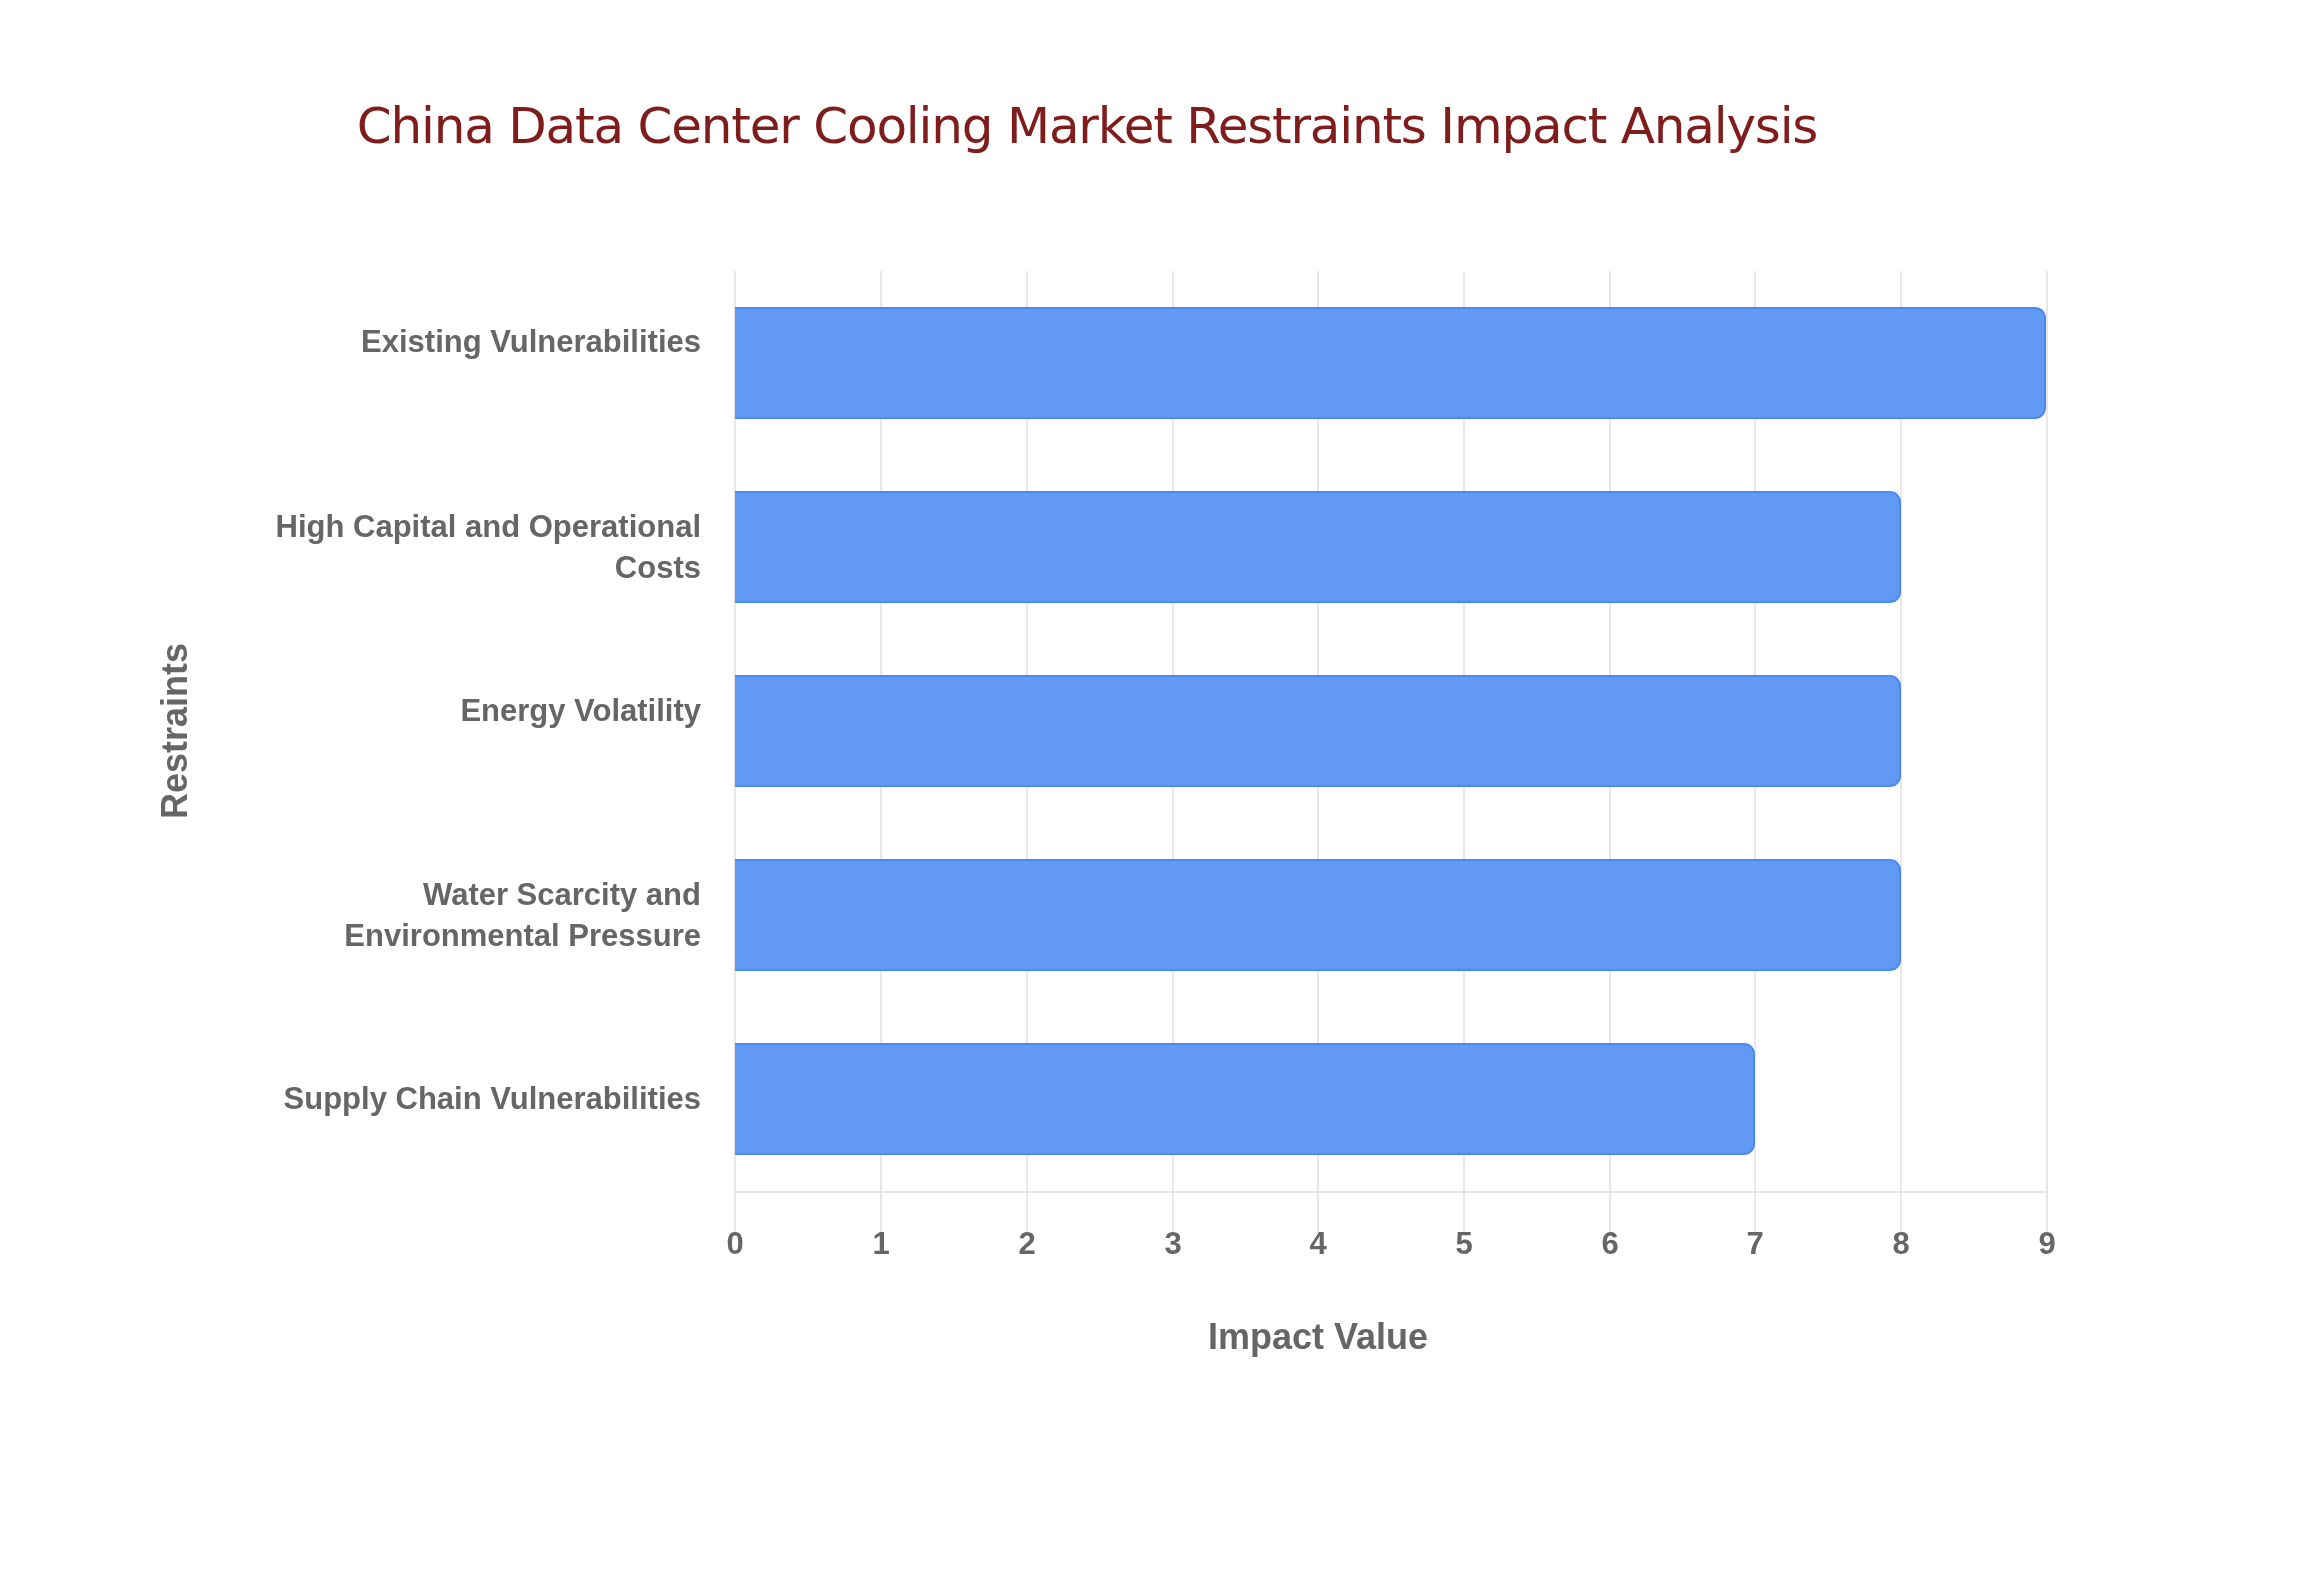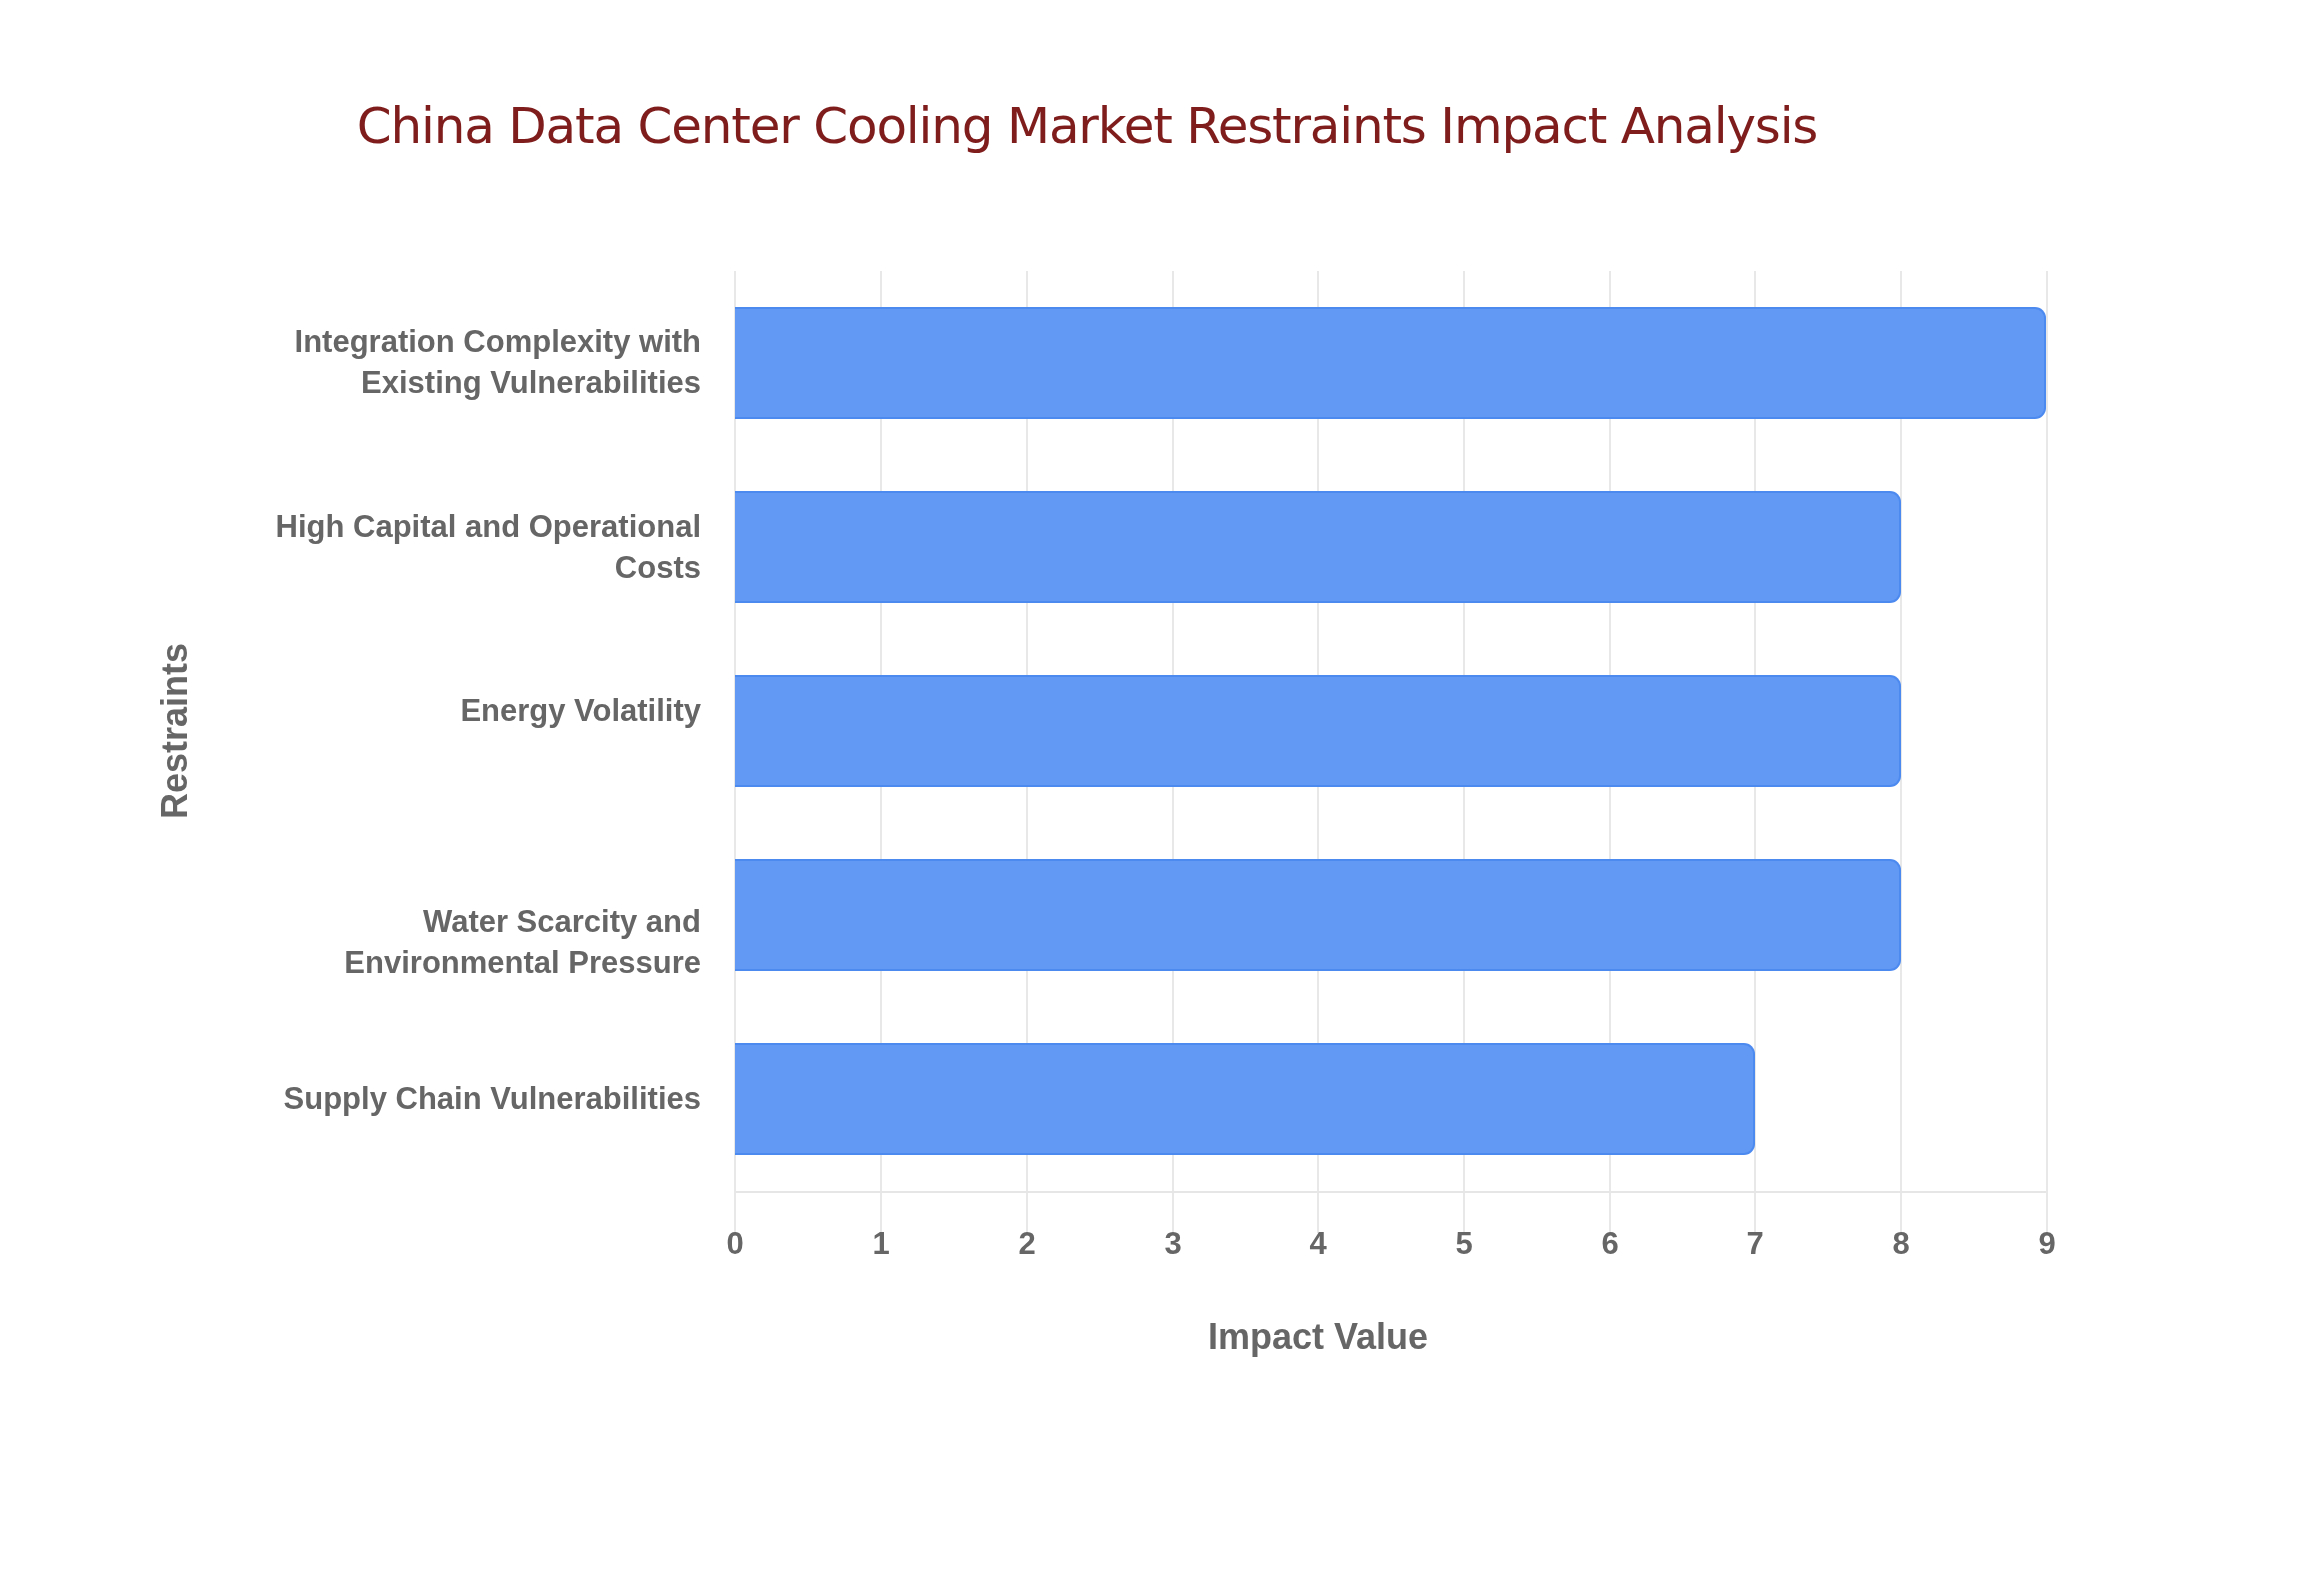--- a/index.html
+++ b/index.html
@@ -35,31 +35,30 @@
   <div class="axisline"></div>
 <div class="bar" title="Integration Complexity with Existing Infrastructure: 9" style="top: 36px; width: 1311px; background: rgb(97, 153, 245); border-color: rgb(77, 138, 240);"></div>
     <div class="bar" title="High Capital and Operational Costs: 8" style="top: 220px; width: 1166px; background: rgb(97, 153, 245); border-color: rgb(77, 138, 240);"></div>
     <div class="bar" title="Rising Electricity Tariffs and Energy Volatility: 8" style="top: 404px; width: 1166px; background: rgb(97, 153, 245); border-color: rgb(77, 138, 240);"></div>
     <div class="bar" title="Water Scarcity and Environmental Pressure: 8" style="top: 588px; width: 1166px; background: rgb(97, 153, 245); border-color: rgb(77, 138, 240);"></div>
     <div class="bar" title="Supply Chain Vulnerabilities: 7" style="top: 772px; width: 1020px; background: rgb(97, 153, 245); border-color: rgb(77, 138, 240);"></div>
   </div>
 
 <div id="ylabels">
     <div class="ylabel" style="top: 321px;">
-      <div>Integration Complexity with</div>
       <div>Existing Vulnerabilities</div>
     </div>
     <div class="ylabel" style="top: 506px;">
       <div>High Capital and Operational</div>
       <div>Costs</div>
     </div>
     <div class="ylabel" style="top: 690px;">
       <div>Energy Volatility</div>
     </div>
-    <div class="ylabel" style="top: 901px;">
+    <div class="ylabel" style="top: 874px;">
       <div>Water Scarcity and</div>
       <div>Environmental Pressure</div>
     </div>
     <div class="ylabel" style="top: 1078px;">
       <div>Supply Chain Vulnerabilities</div>
     </div>
   </div>
 <div id="xticks">
     <div class="tick" style="left: 735px;">0</div>
     <div class="tick" style="left: 881px;">1</div>

